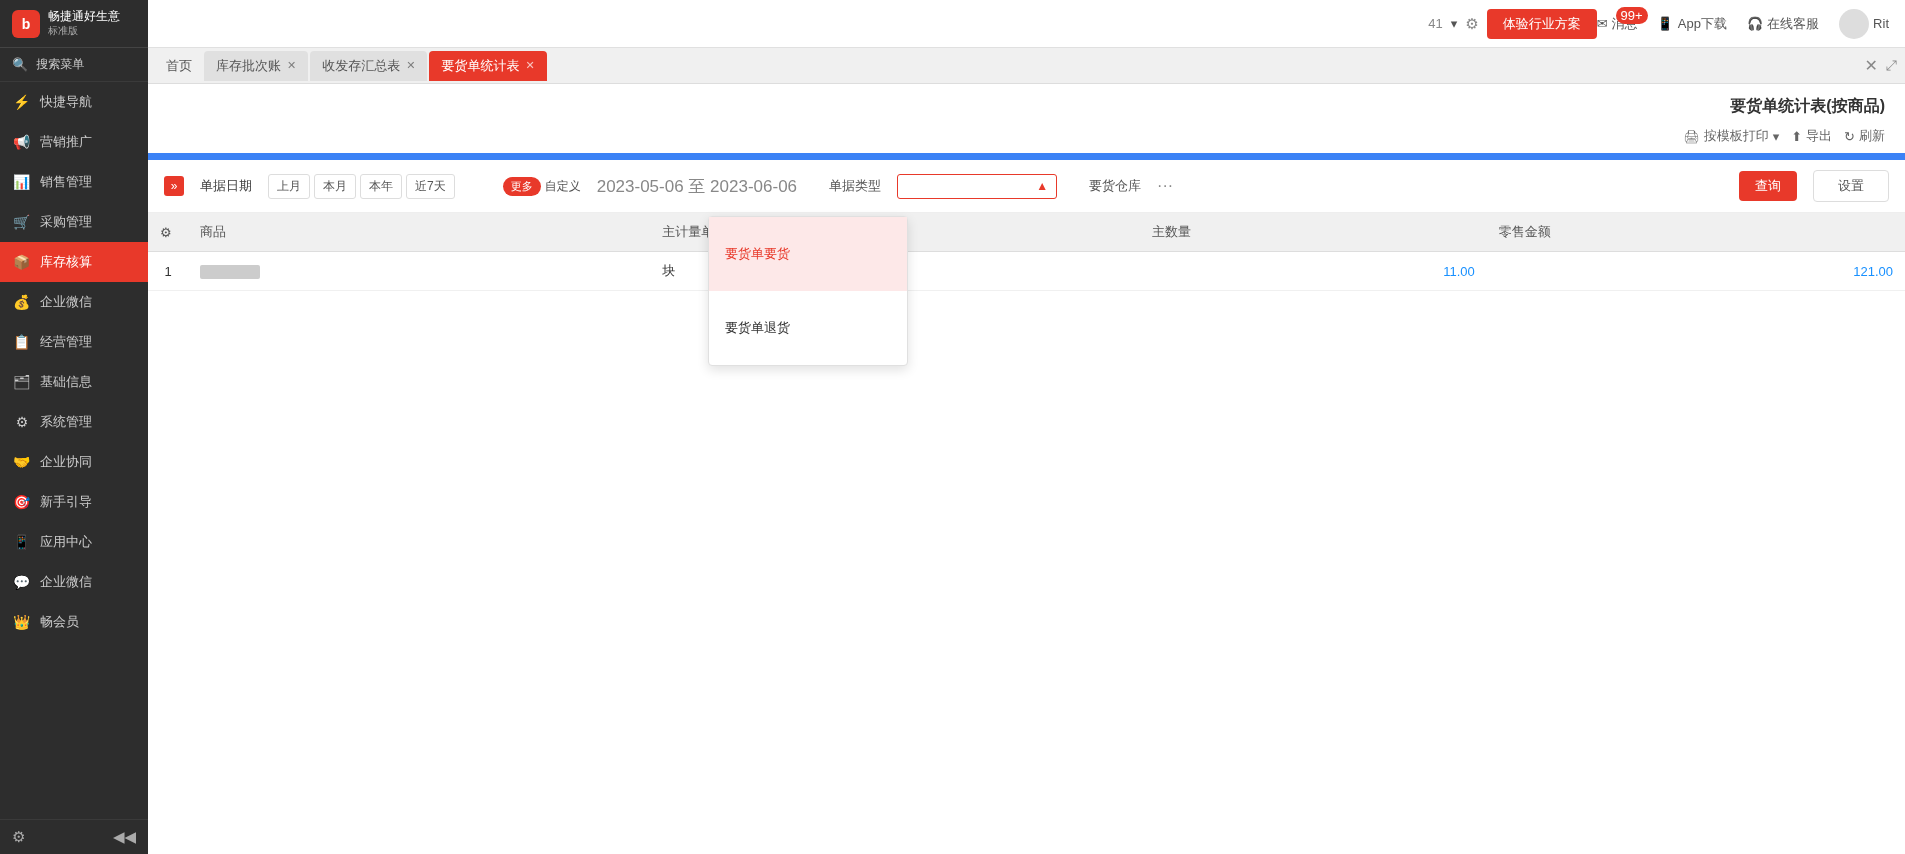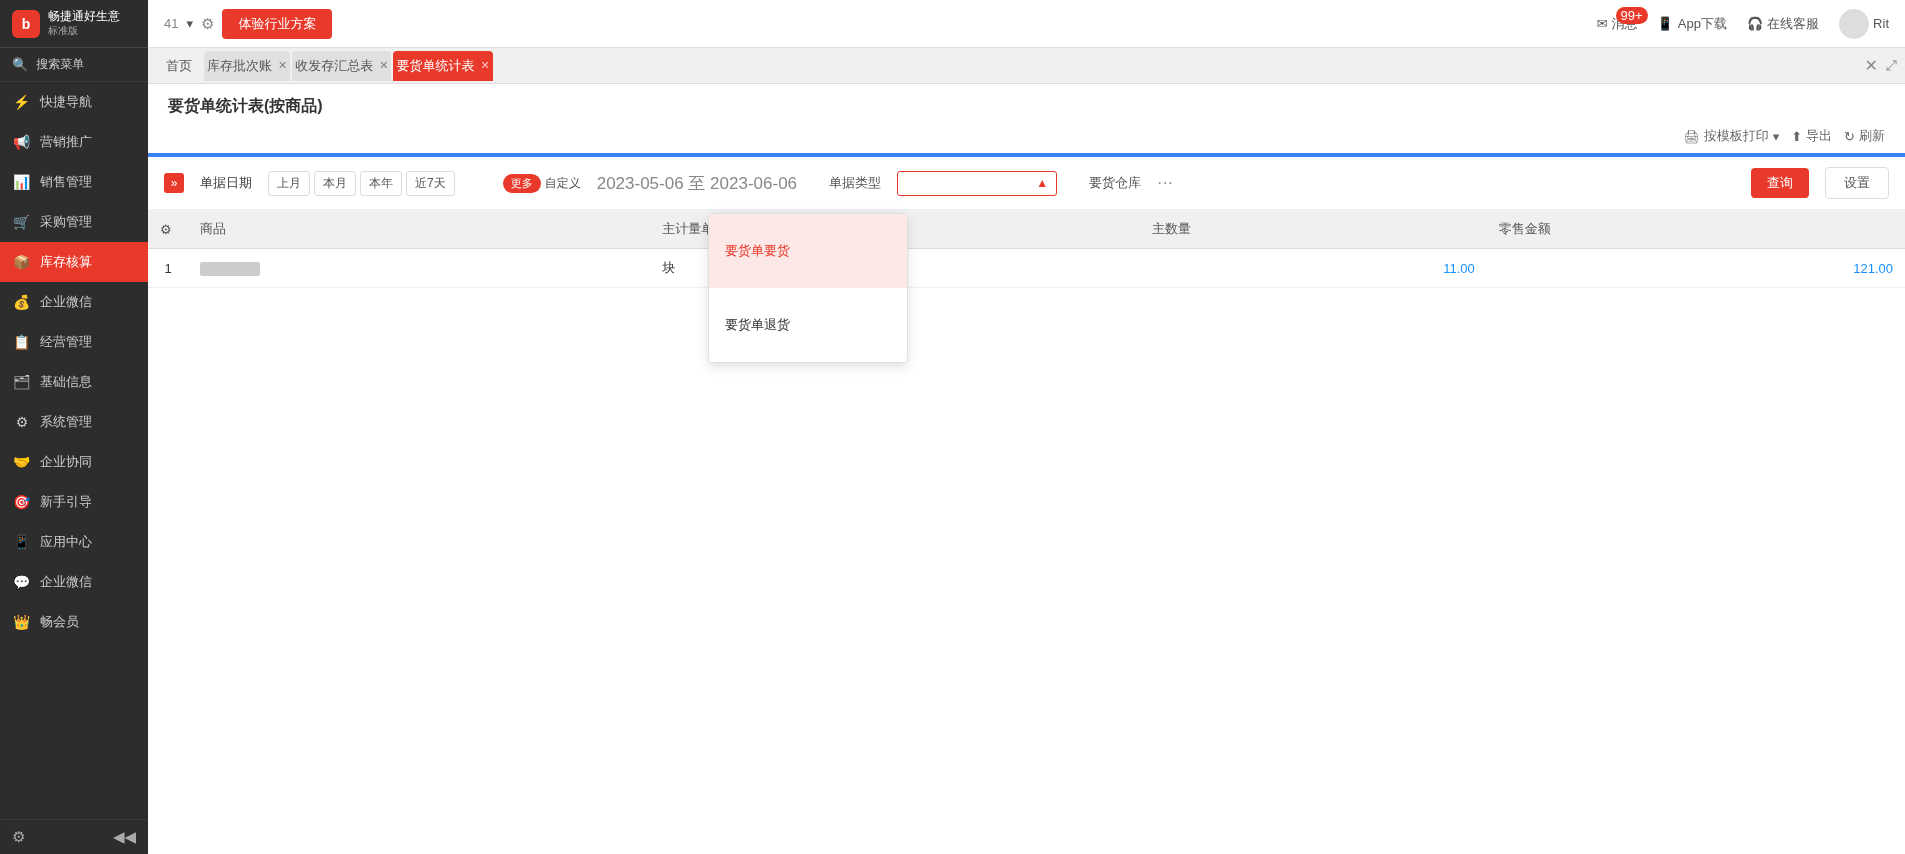--- a/index.html
+++ b/index.html
@@ -63,21 +63,21 @@
     
     .main { flex: 1; display: flex; flex-direction: column; height: 100%; overflow: hidden; }
 
     
     .topbar {
       background: #fff;
       height: 48px;
       display: flex; align-items: center;
       padding: 16px 16px;
       border-bottom: 1px solid #e0e0e0;
-      justify-content: space-between;
+      justify-content: flex-end;
       flex-shrink: 0;
     }
     .topbar-left { display: flex; align-items: center; gap: 8px; }
     .topbar-id { color: #888; font-size: 13px; }
     .topbar-dropdown { display: flex; align-items: center; gap: 4px; cursor: pointer; color: #555; }
     .topbar-gear { color: #888; cursor: pointer; font-size: 15px; }
     .topbar-btn-trial {
       background: #e8392a; color: #ffffff;
       border: none; border-radius: 4px;
       padding: 6px 16px; font-size: 13px; cursor: pointer;
@@ -94,43 +94,44 @@
     .tabs-bar {
       background: #f0f0f0;
       display: flex; align-items: center;
       padding: 0 8px;
       height: 36px;
       border-bottom: 1px solid #ddd;
       flex-shrink: 0;
     }
     .tab-item {
       display: flex; align-items: center;
-      padding: 6px 3px;
+      padding: 6px 12px;
       font-size: 13px; color: #555;
       cursor: pointer;
       border-radius: 4px 4px 0 0;
       margin-right: 2px;
       background: #e0e0e0;
     }
     .tab-item.active { background: #e8392a; color: white; }
     .tab-close { margin-left: 6px; font-size: 11px; opacity: 0.7; }
     .tab-home { color: #555; background: none; padding: 6px 10px; align-items: flex-end; }
     .tabs-right { margin-left: auto; display: flex; align-items: center; gap: 8px; }
     .tabs-close-btn { color: #888; cursor: pointer; font-size: 16px; }
     .tabs-expand-btn { color: #888; cursor: pointer; font-size: 14px; }
 
     
     .content { flex: 1; overflow: hidden; display: flex; flex-direction: column; background: #f5f5f5; }
 
     
     .page-header {
       background: #fff;
       padding: 12px 20px 0;
-      border-bottom: 4px solid #3b82f6;
-      flex-shrink: 0;
+      border-bottom: 7px solid #3b82f6;
+      flex-shrink: 0;
+      text-align: right;
     }
     .page-title { font-size: 16px; font-weight: bold; color: #333; margin-bottom: 10px; }
     .page-actions { display: flex; align-items: center; justify-content: flex-end; gap: 12px; padding-bottom: 8px; }
     .action-btn { display: flex; align-items: center; gap: 4px; color: #666; cursor: pointer; font-size: 13px; }
 
     
     .filter-bar {
       background: #fff;
       padding: 10px 16px;
       display: flex; align-items: center; gap: 16px;
@@ -161,21 +162,21 @@
     .filter-type-select-arrow { color: #e8392a; font-size: 12px; }
 
     .filter-warehouse-label { color: #555; font-size: 13px; margin-left: 16px; white-space: nowrap; }
     .filter-more-btn { color: #888; cursor: pointer; font-size: 16px; }
     .filter-query-btn {
       background: #e8392a; color: white; border: none; border-radius: 4px;
       padding: 6px 16px; font-size: 13px; cursor: pointer; margin-left: auto;
     }
     .filter-set-btn {
       background: #fff; color: #555; border: 1px solid #ddd; border-radius: 4px;
-      padding: 6px 18px; font-size: 13px; cursor: pointer;
+      padding: 6px 24px; font-size: 13px; cursor: pointer;
     }
 
     
     .dropdown-overlay {
       position: absolute;
       top: 56px; left: 560px;
       width: 200px;
       background: #fff;
       border: 1px solid #e0e0e0;
       border-radius: 4px;

